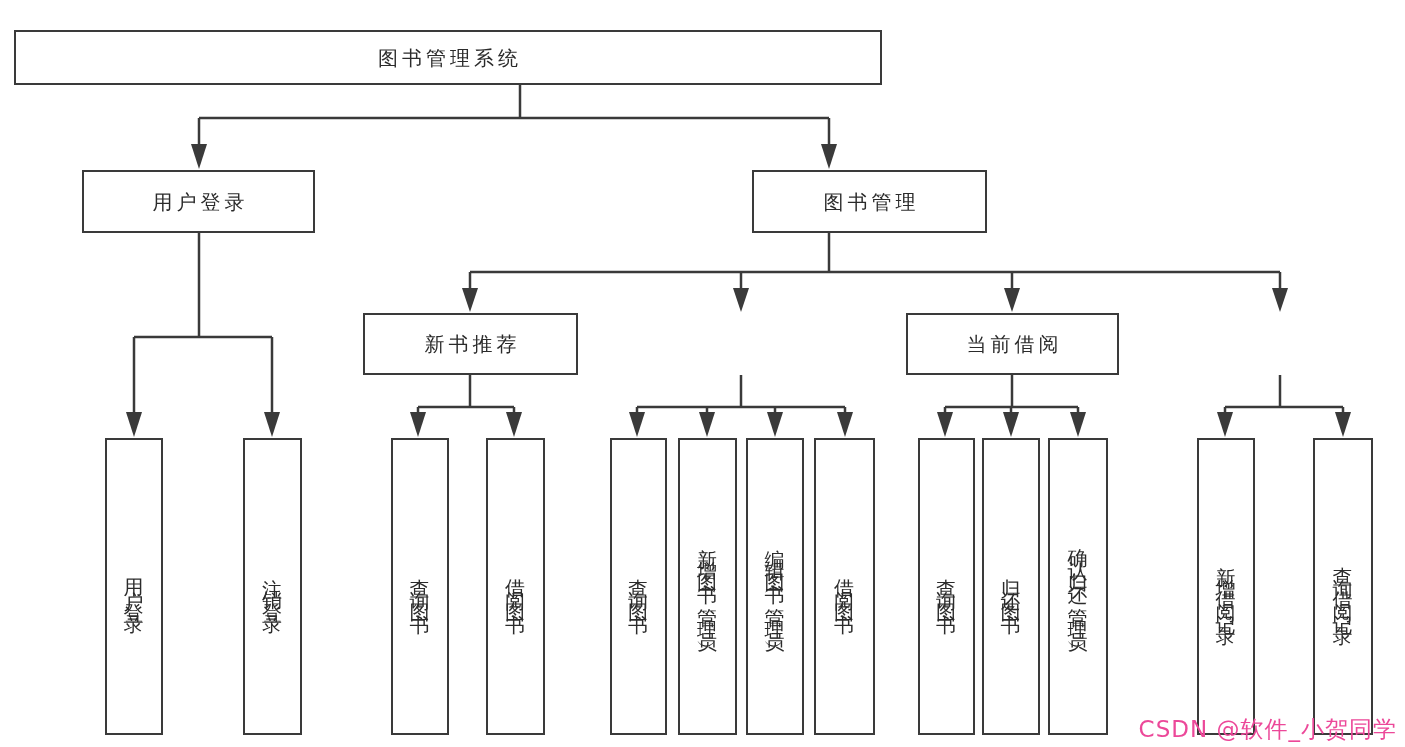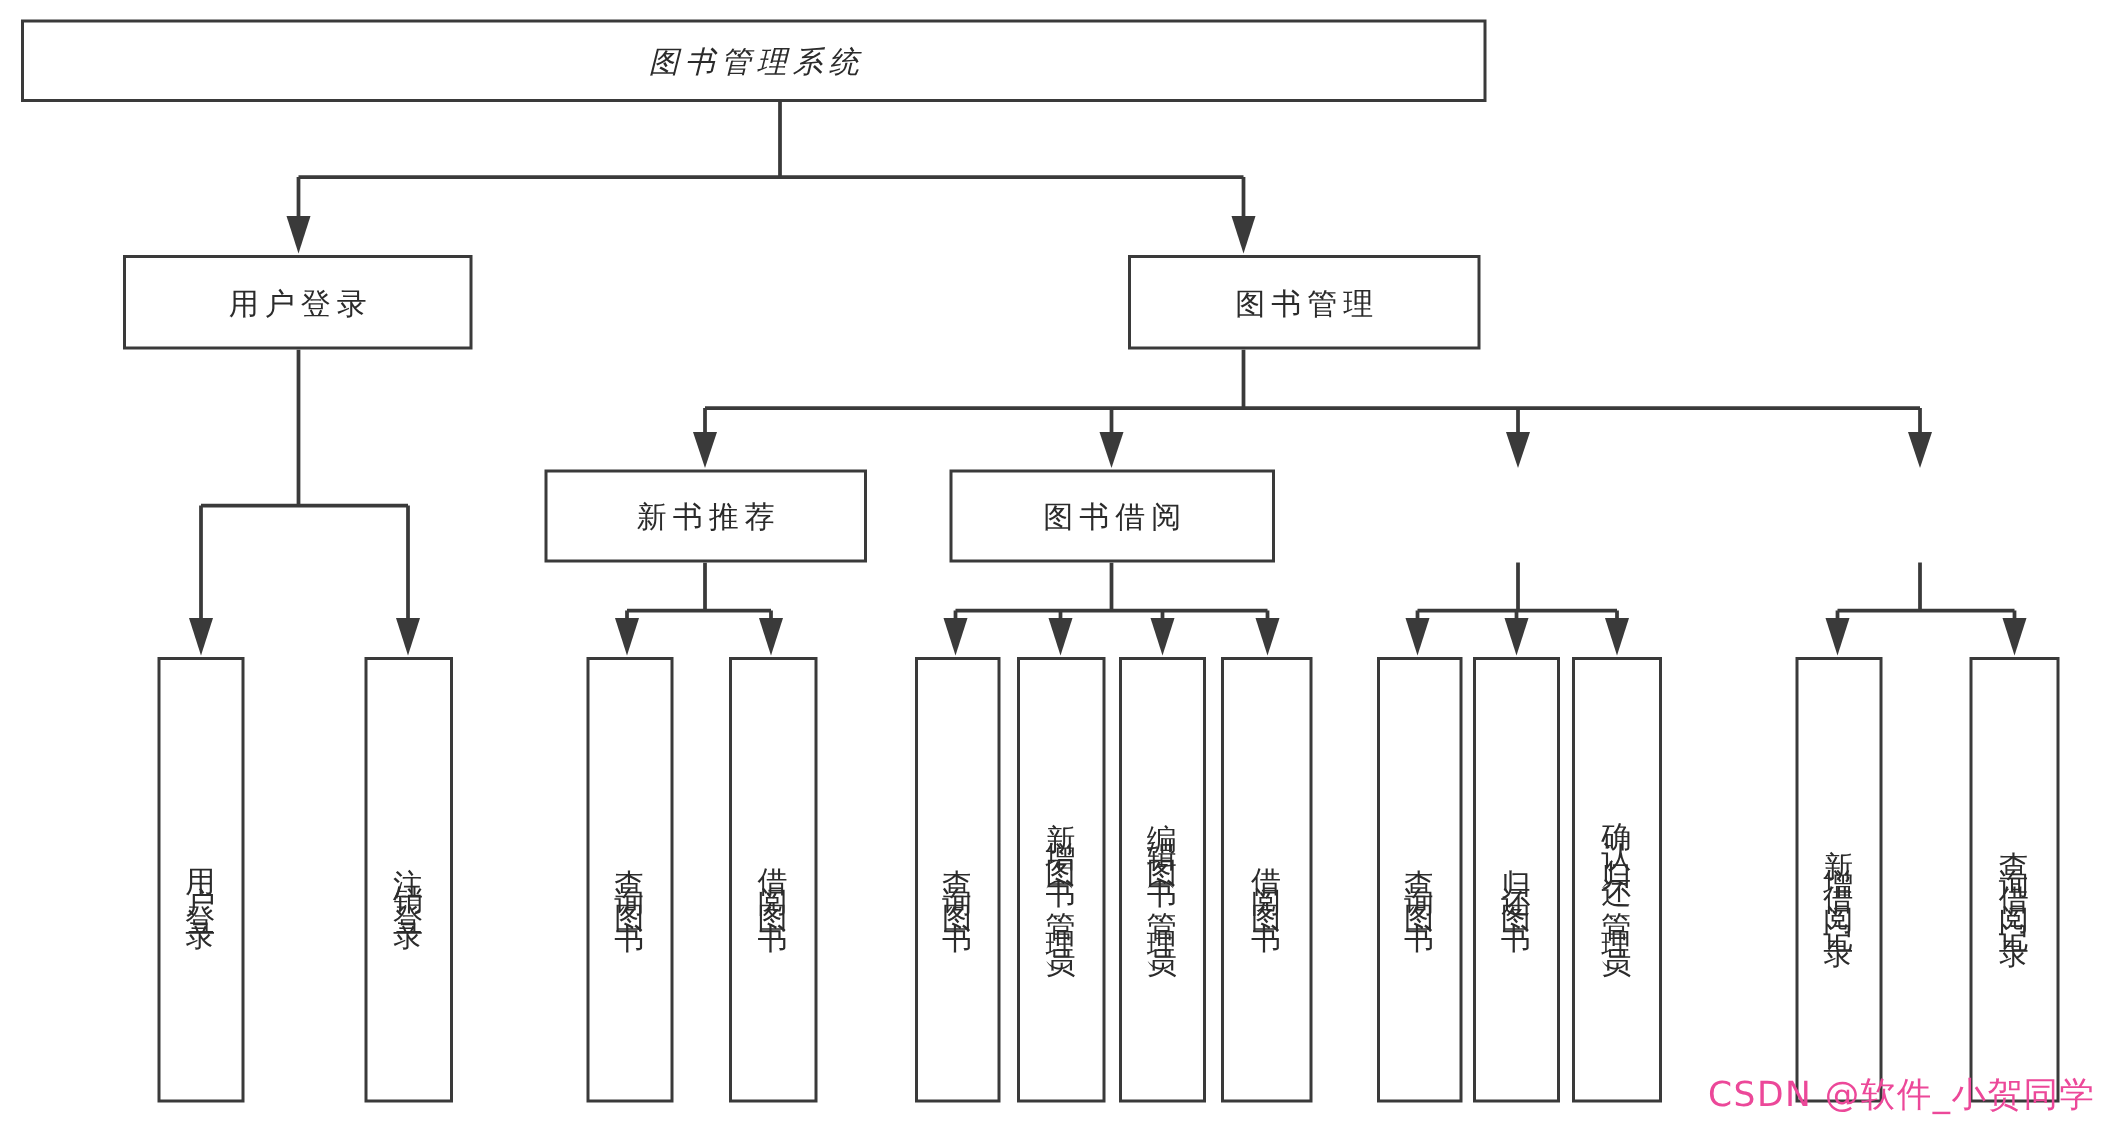--- a/index.html
+++ b/index.html
@@ -34,21 +34,21 @@
     letter-spacing: 4px;
     text-indent: 4px;
     white-space: nowrap;
   }
   .box .vlabel {
     writing-mode: vertical-rl;
     letter-spacing: 12px;
     white-space: nowrap;
   }
   
-  .n-root  { left: 14px;   top: 13px;  width: 977px; height: 55px; font-style: italic; }
+  .n-root  { left: 14px;   top: 30px;  width: 868px; height: 55px; }
   
   .n-l1a   { left: 82px;   top: 170px; width: 233px;  height: 63px; }
   .n-l1b   { left: 712px;  top: 170px; width: 235px;  height: 63px; margin-left: 40px; }
   
   .n-m1    { left: 363px;  top: 313px; width: 215px;  height: 62px; }
   .n-m2    { left: 633px;  top: 313px; width: 217px;  height: 62px; }
   .n-m3    { left: 906px;  top: 313px; width: 213px;  height: 62px; }
   .n-m4    { left: 1173px; top: 313px; width: 214px;  height: 62px; }
   
   .leaf    { top: 438px; height: 297px; }
@@ -165,22 +165,22 @@
   <div class="box n-l1a">
     <span class="hlabel">用户登录</span>
   </div>
   <div class="box n-l1b">
     <span class="hlabel">图书管理</span>
   </div>
 
   <div class="box n-m1">
     <span class="hlabel">新书推荐</span>
   </div>
-  <div class="box n-m2">
-    <span class="hlabel">图书借阅</span>
+  <div class="box n-m3">
+    <span class="hlabel">当前借阅</span>
   </div>
 
   <div class="box leaf n-f1">
     <span class="vlabel">用户登录</span>
   </div>
   <div class="box leaf n-f2">
     <span class="vlabel">注销登录</span>
   </div>
 
   <div class="box leaf n-f3">

